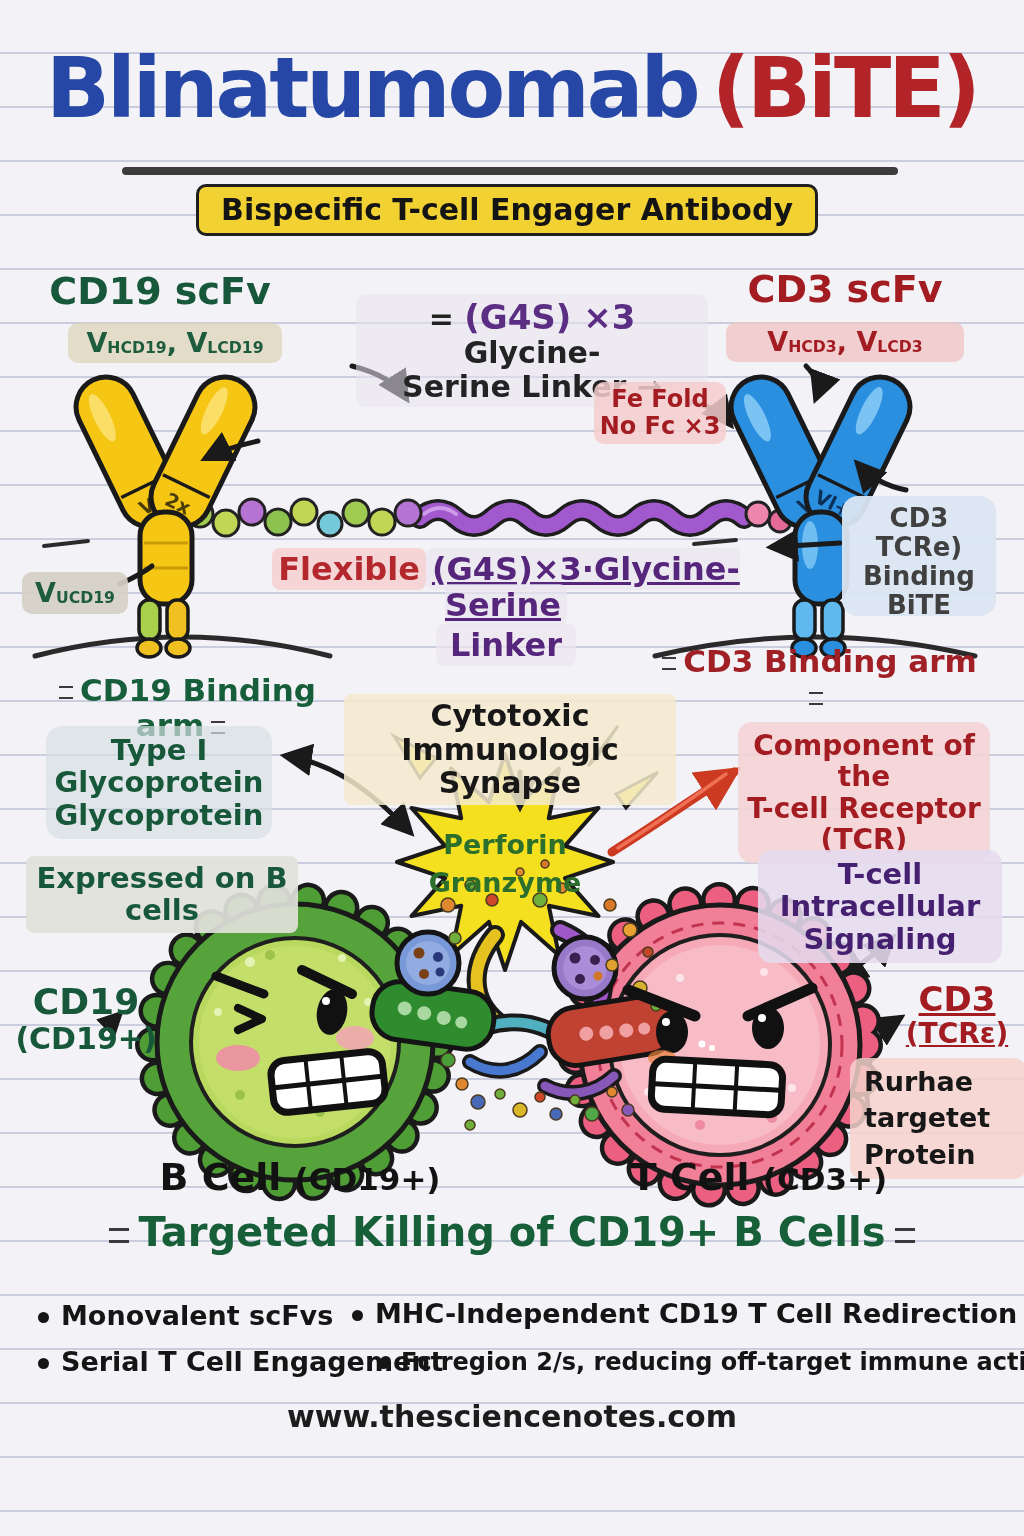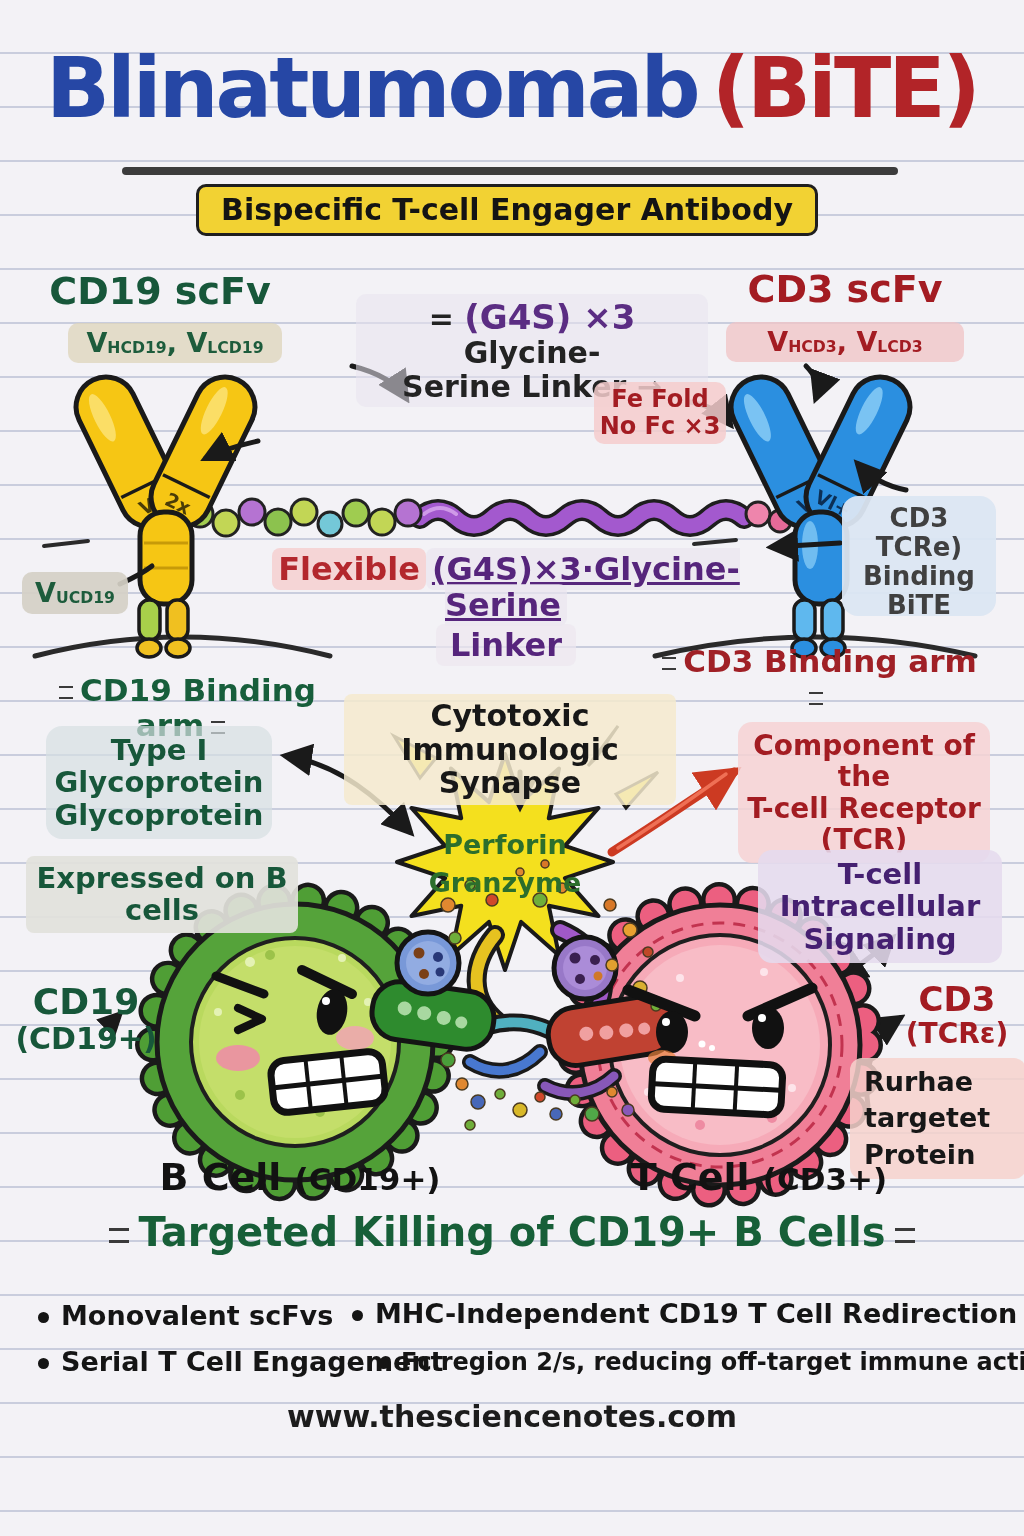--- a/index.html
+++ b/index.html
@@ -40,21 +40,21 @@
   
   .synapse-lbl{left:344px;top:694px;width:332px;padding:5px 0;background:rgba(244,234,206,.85);border-radius:8px;font-size:30px;color:#171717;}
   .type1{left:46px;top:726px;width:226px;padding:8px 0;background:rgba(214,224,227,.7);border-radius:16px;font-size:29px;color:#17573a;}
   .component{left:738px;top:722px;width:252px;padding:8px 0;background:rgba(246,210,212,.85);border-radius:14px;font-size:28px;color:#a31c22;}
   .expressed{left:26px;top:856px;width:272px;padding:6px 0;background:rgba(226,226,219,.92);border-radius:8px;font-size:29px;color:#17573a;}
   .starburst-lbl{left:418px;top:826px;width:174px;font-size:27px;color:#2c6e2c;line-height:1.4;}
   .signaling{left:758px;top:850px;width:244px;padding:8px 0;background:rgba(229,219,238,.88);border-radius:14px;font-size:29px;color:#452071;}
   
   .cd19-cell{left:8px;top:982px;width:156px;font-size:36px;color:#17573a;}
   .cd19-cell .l2{font-size:30px;}
-  .cd3-cell{left:896px;top:980px;width:122px;font-size:34px;color:#a31c22;}
+  .cd3-cell{left:896px;top:980px;width:122px;font-size:34px;color:#a31c22;text-decoration:underline;}
   .cd3-cell .l2{font-size:28px;}
   .rurhae{left:850px;top:1058px;width:162px;padding:6px 0 6px 14px;background:rgba(246,210,204,.85);border-radius:12px;font-size:27px;color:#171717;text-align:left;font-weight:600;line-height:1.35;}
   .bcell-cap{left:110px;top:1156px;width:380px;font-size:38px;color:#121212;}
   .tcell-cap{left:584px;top:1156px;width:350px;font-size:38px;color:#121212;}
   .cap-paren{font-size:31px;}
   
   .headline{left:0;top:1210px;width:1024px;font-size:40px;color:#175f38;}
   .bullet{position:absolute;font-weight:bold;color:#151515;white-space:nowrap;}
   .bdot{display:inline-block;width:11px;height:11px;background:#151515;border-radius:50%;margin-right:12px;vertical-align:middle;}
   .b1{left:38px;top:1300px;font-size:27px;}

